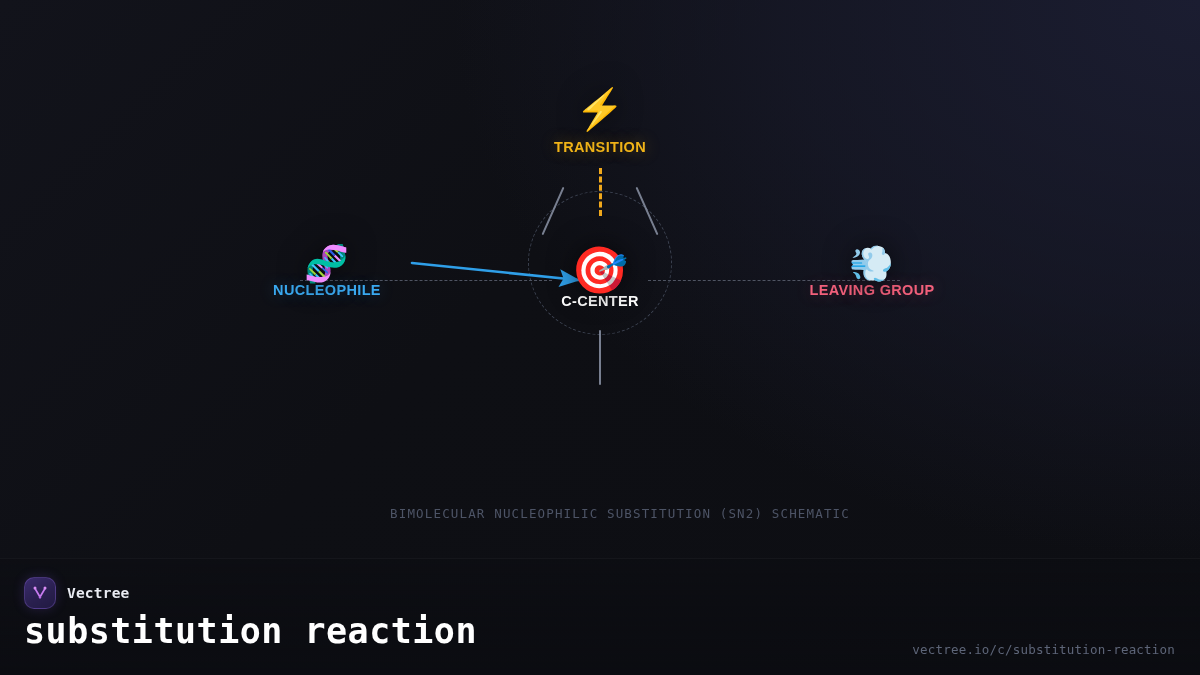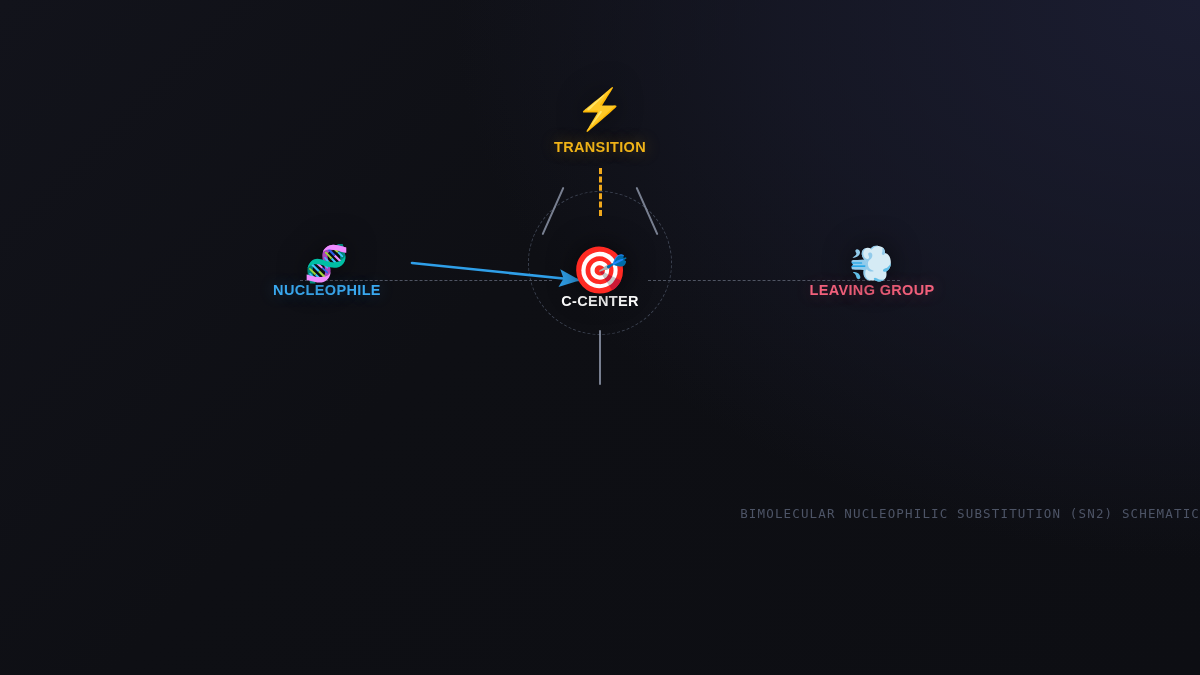--- a/index.html
+++ b/index.html
@@ -86,21 +86,21 @@
 
   #node-center { left:600px; top:278px; }
   #node-center .glyph { font-size:46px; }
   #node-center .label { color:#ffffff; margin-top:0; font-size:14.5px; }
 
   
   #caption {
     position:absolute;
     left:0; right:0;
     top:506px;
-    text-align:right;
+    text-align:center;
     font-family:"DejaVu Sans Mono","Liberation Mono",monospace;
     font-size:12.5px;
     letter-spacing:1.15px;
     color:#4d5466;
     margin-left:40px;
   }
 
   
   #footer {
     position:absolute;
@@ -182,14 +182,31 @@
     </div>
 
     <div class="node small" id="node-leaving">
       <span class="glyph">💨</span>
       <span class="label">LEAVING GROUP</span>
     </div>
 
     <div id="caption">BIMOLECULAR NUCLEOPHILIC SUBSTITUTION (SN2) SCHEMATIC</div>
   </div>
 
+  <div id="footer">
+
+    <div id="brandrow">
+      <div id="logo">
+        <svg width="20" height="20" viewBox="0 0 20 20">
+          <path d="M5 5.5 L10 14 L15 5.5" fill="none" stroke="#c77bf0" stroke-width="1.7" stroke-linecap="round" stroke-linejoin="round"></path>
+          <circle cx="5" cy="5" r="1.5" fill="#d98df5"></circle>
+          <circle cx="15" cy="5" r="1.5" fill="#d98df5"></circle>
+          <circle cx="10" cy="14.4" r="1.2" fill="#b76ae8"></circle>
+        </svg>
+      </div>
+      <span id="brandname">Vectree</span>
+    </div>
+
+    <div id="pagetitle">substitution reaction</div>
+    <div id="pageurl">vectree.io/c/substitution-reaction</div>
+  </div>
 
 </div>
 
 </body></html>

